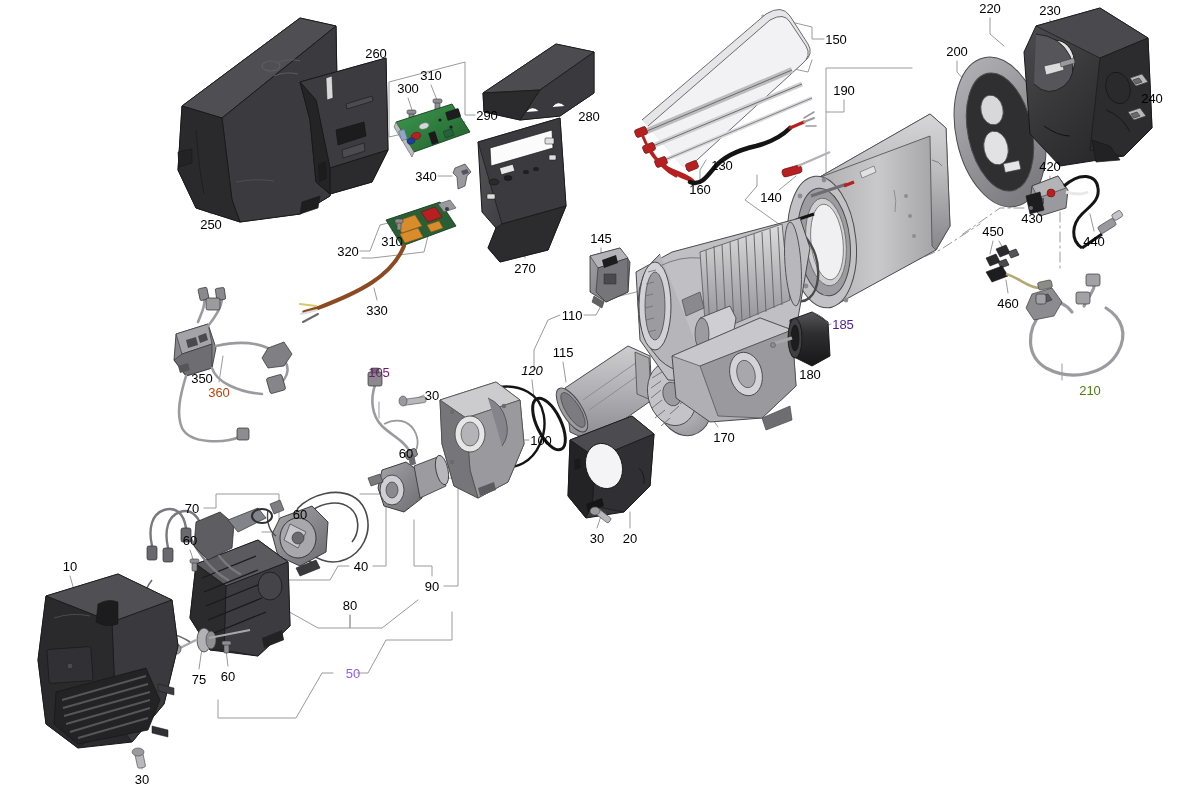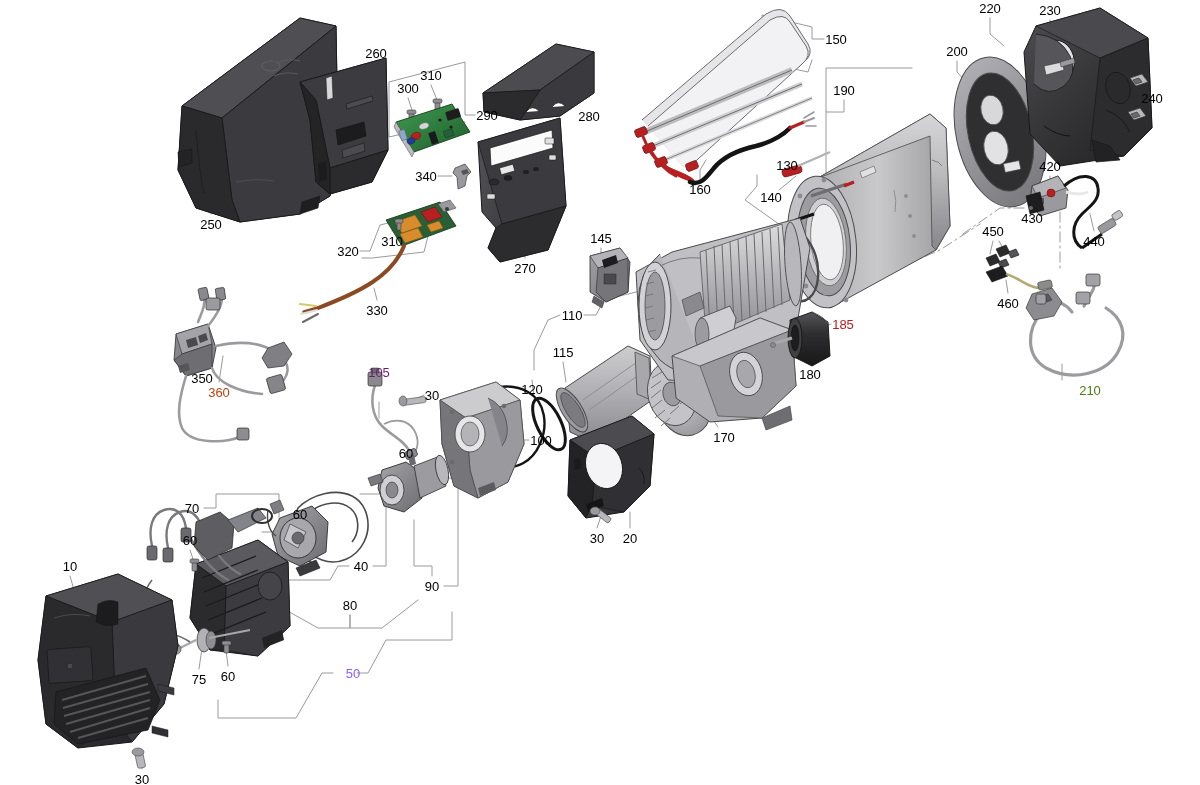--- a/index.html
+++ b/index.html
@@ -739,29 +739,29 @@
       <div class="lbl" style="left: 300px; top: 514px; color: rgb(0, 0, 0);">60</div>
       <div class="lbl" style="left: 406px; top: 453px; color: rgb(0, 0, 0);">60</div>
       <div class="lbl" style="left: 192px; top: 508px; color: rgb(0, 0, 0);">70</div>
       <div class="lbl" style="left: 199px; top: 679px; color: rgb(0, 0, 0);">75</div>
       <div class="lbl" style="left: 350px; top: 605px; color: rgb(0, 0, 0);">80</div>
       <div class="lbl" style="left: 432px; top: 586px; color: rgb(0, 0, 0);">90</div>
       <div class="lbl" style="left: 541px; top: 440px; color: rgb(0, 0, 0);">100</div>
       <div class="lbl" style="left: 379px; top: 372px; color: #701a75;">105</div>
       <div class="lbl" style="left: 572px; top: 315px; color: rgb(0, 0, 0);">110</div>
       <div class="lbl" style="left: 563px; top: 352px; color: rgb(0, 0, 0);">115</div>
-      <div class="lbl" style="left: 532px; top: 389px; color: rgb(0, 0, 0);">120</div>
-      <div class="lbl" style="left: 787px; top: 165px; color: rgb(0, 0, 0); text-align: center;">130</div>
+      <div class="lbl" style="left: 532px; top: 370px; color: rgb(0, 0, 0); font-style: italic;">120</div>
+      <div class="lbl" style="left: 722px; top: 165px; color: rgb(0, 0, 0); text-align: center;">130</div>
       <div class="lbl" style="left: 771px; top: 197px; color: rgb(0, 0, 0);">140</div>
       <div class="lbl" style="left: 601px; top: 238px; color: rgb(0, 0, 0);">145</div>
       <div class="lbl" style="left: 836px; top: 39px; color: rgb(0, 0, 0);">150</div>
       <div class="lbl" style="left: 700px; top: 189px; color: rgb(0, 0, 0);">160</div>
       <div class="lbl" style="left: 724px; top: 437px; color: rgb(0, 0, 0);">170</div>
       <div class="lbl" style="left: 810px; top: 374px; color: rgb(0, 0, 0);">180</div>
-      <div class="lbl" style="left: 843px; top: 324px; color: #b91c1c;">185</div>
+      <div class="lbl" style="left: 843px; top: 324px; color: #4c1d95;">185</div>
       <div class="lbl" style="left: 844px; top: 90px; color: rgb(0, 0, 0);">190</div>
       <div class="lbl" style="left: 957px; top: 51px; color: rgb(0, 0, 0);">200</div>
       <div class="lbl" style="left: 1090px; top: 390px; color: #4d7c0f;">210</div>
       <div class="lbl" style="left: 990px; top: 8px; color: rgb(0, 0, 0);">220</div>
       <div class="lbl" style="left: 1050px; top: 10px; color: rgb(0, 0, 0); text-align: right;">230</div>
       <div class="lbl" style="left: 1152px; top: 98px; color: rgb(0, 0, 0);">240</div>
       <div class="lbl" style="left: 211px; top: 224px; color: rgb(0, 0, 0);">250</div>
       <div class="lbl" style="left: 376px; top: 53px; color: rgb(0, 0, 0);">260</div>
       <div class="lbl" style="left: 525px; top: 268px; color: rgb(0, 0, 0);">270</div>
       <div class="lbl" style="left: 589px; top: 116px; color: rgb(0, 0, 0);">280</div>

